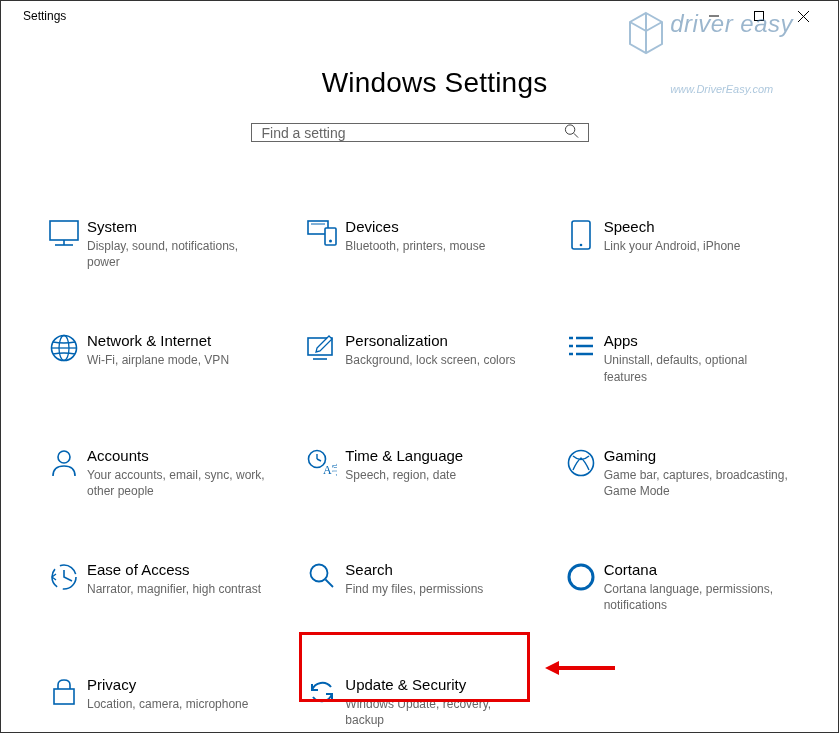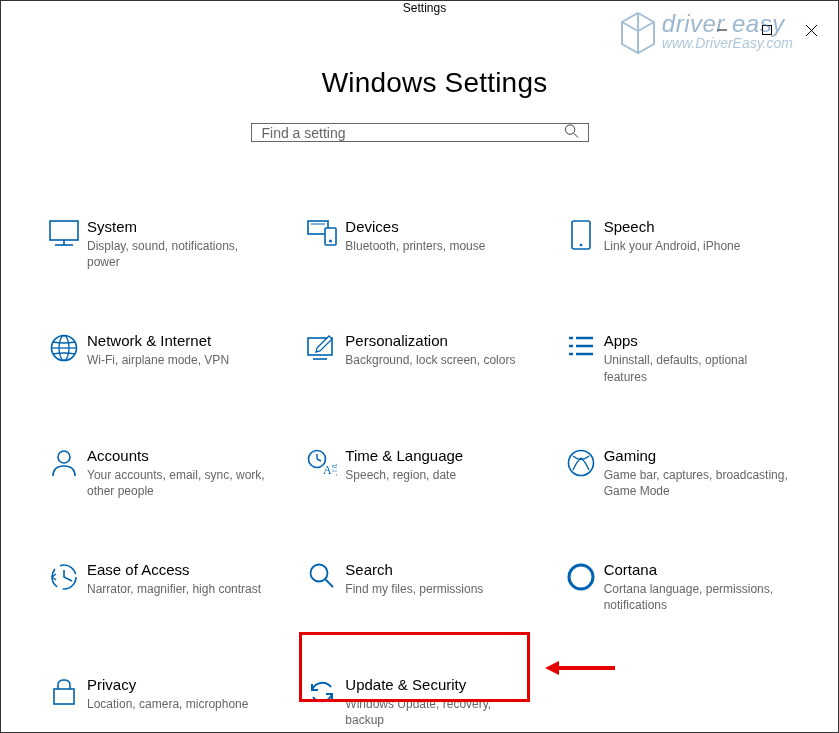--- a/index.html
+++ b/index.html
@@ -8,22 +8,21 @@
       background: #fff;
       width: 839px;
       height: 733px;
       position: relative;
       border: 1px solid #333;
     }
     .titlebar {
       display: flex;
       align-items: center;
       height: 30px;
-      padding: 0 4px;
-      flex-direction: column;
+      padding: 0 12px;
     }
     .titlebar-left {
       font-size: 12px;
       color: #000;
       padding-left: 10px;
     }
     .titlebar-right {
       margin-left: auto;
       display: flex;
     }
@@ -123,21 +122,21 @@
       opacity: 0.55;
       color: #4a7ba6;
       font-style: italic;
       display: flex;
       align-items: flex-start;
       gap: 4px;
       pointer-events: none;
     }
     .wm-text { line-height: 1.05; }
     .wm-line1 { font-size: 24px; font-weight: 500; letter-spacing: 0.5px; }
-    .wm-line2 { font-size: 14px; color: #6a9ac1; }
+    .wm-line2 { font-size: 11px; color: #6a9ac1; margin-top: 48px; }
   </style>
 </head>
 <body>
 
 <div class="titlebar">
   <div class="titlebar-left">Settings</div>
   <div class="titlebar-right">
     <div class="win-btn">
       <svg width="10" height="10" viewBox="0 0 10 10">
           <line x1="0" y1="5" x2="10" y2="5" stroke="#000" stroke-width="1"></line>

